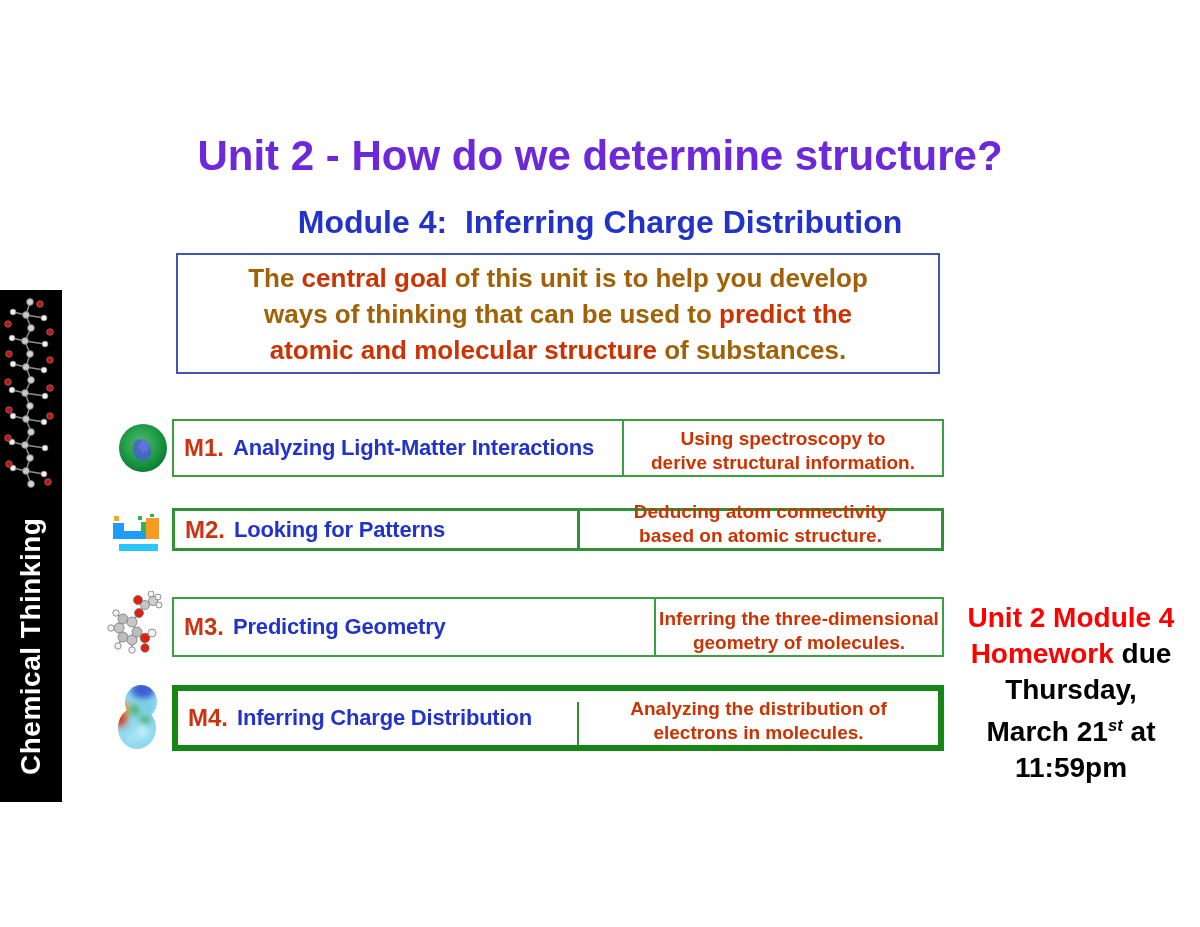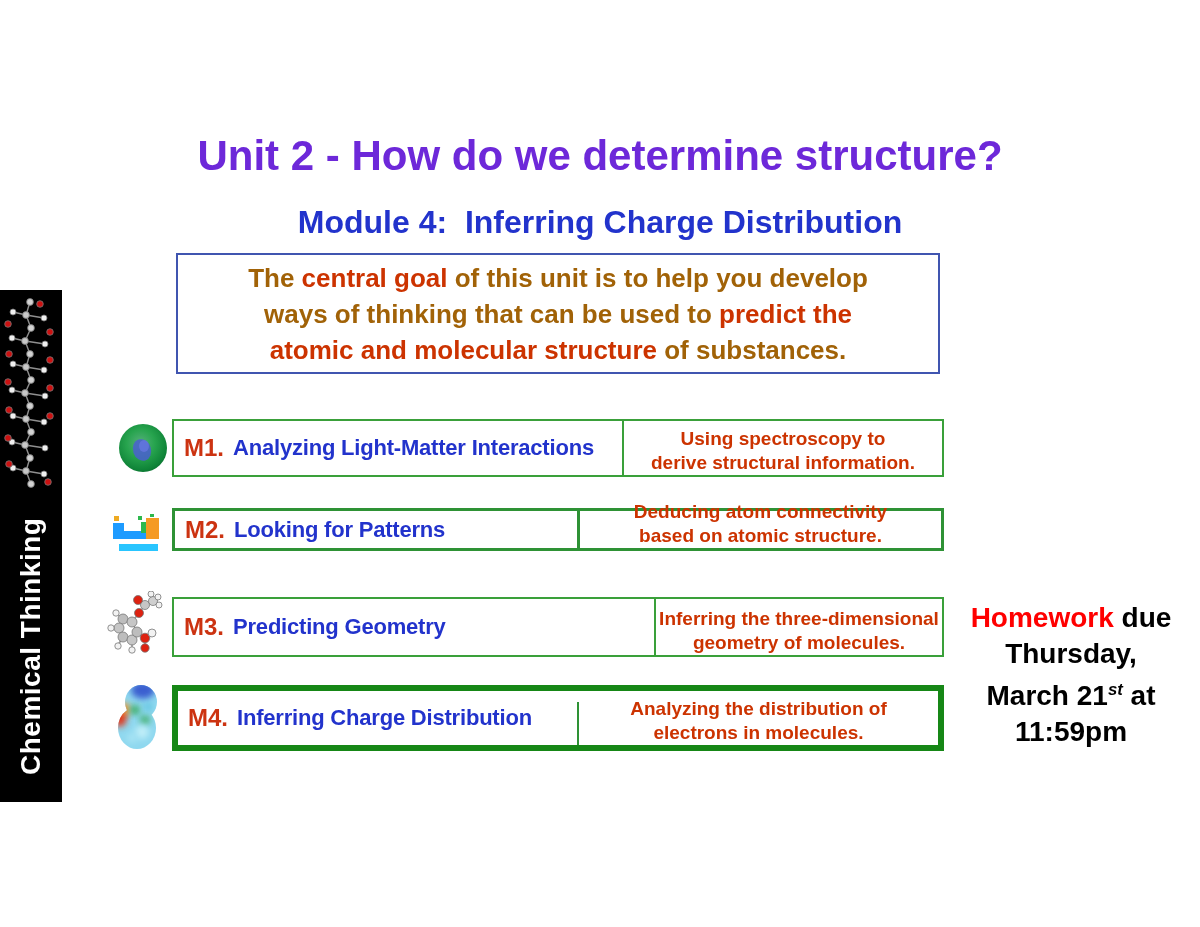--- a/index.html
+++ b/index.html
@@ -286,19 +286,20 @@
       <span class="mcode">M4.</span>
       <span class="mname">Inferring Charge Distribution</span>
     </div>
     <div class="cell-right">
       <div>Analyzing the distribution of</div>
       <div>electrons in molecules.</div>
     </div>
   </div>
 
   <div class="homework">
+    <div><span class="hw-red">Unit 2 Module 4</span></div>
     <div><span class="hw-red">Homework</span><span> due</span></div>
     <div>Thursday,</div>
     <div><span>March 21</span><sup>st</sup><span> at</span></div>
     <div>11:59pm</div>
   </div>
 
 </div>
 
 </body></html>

